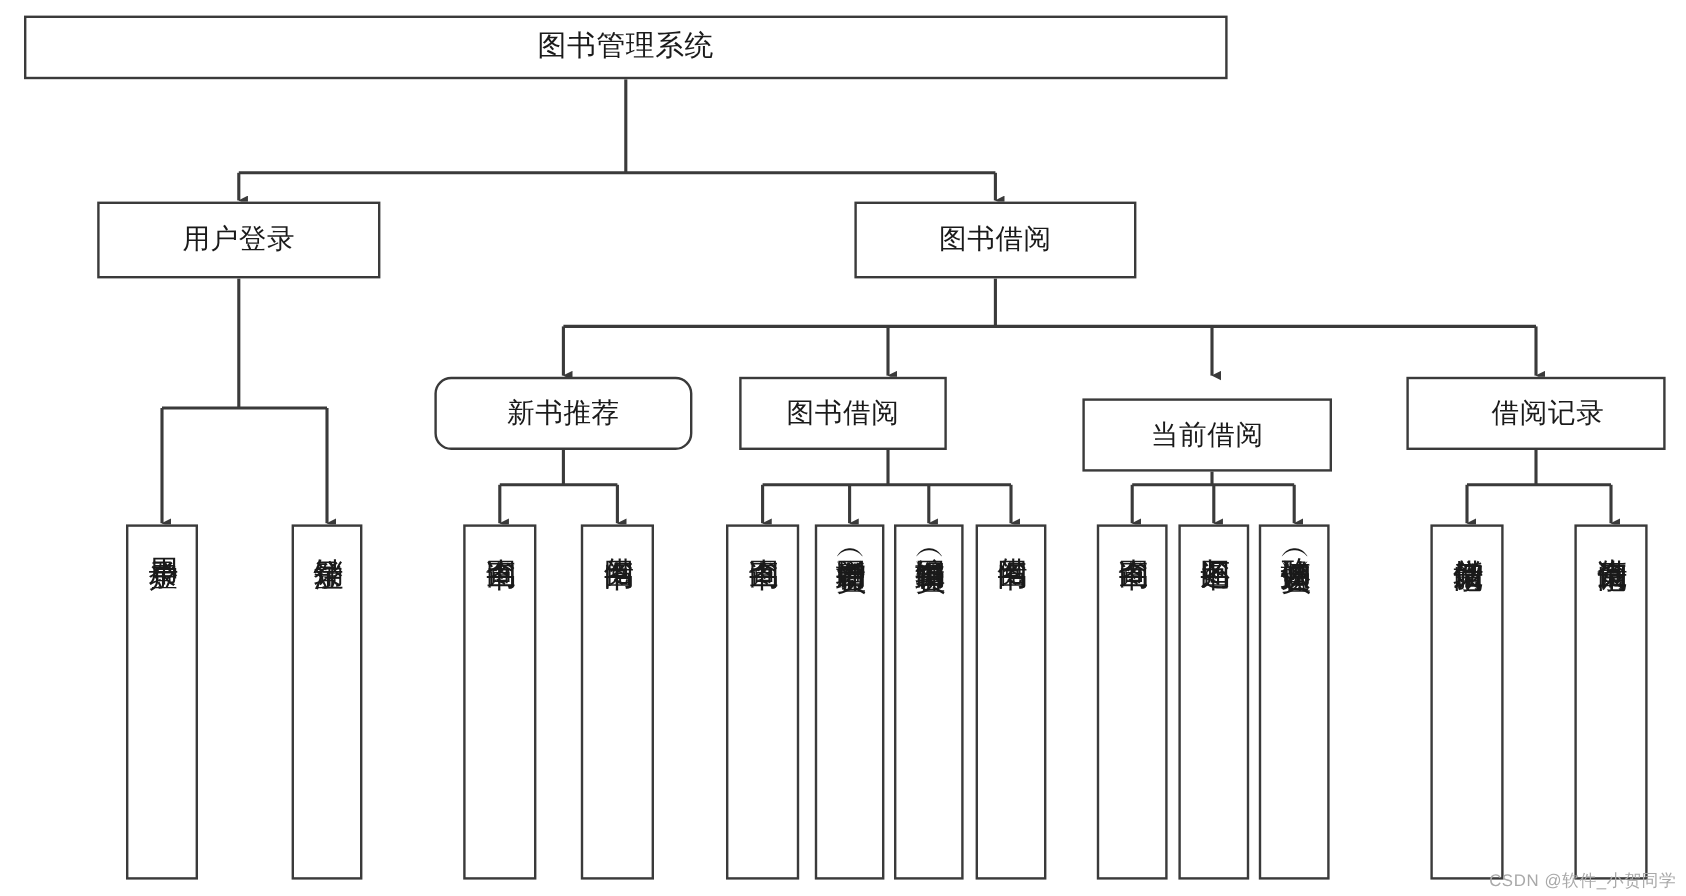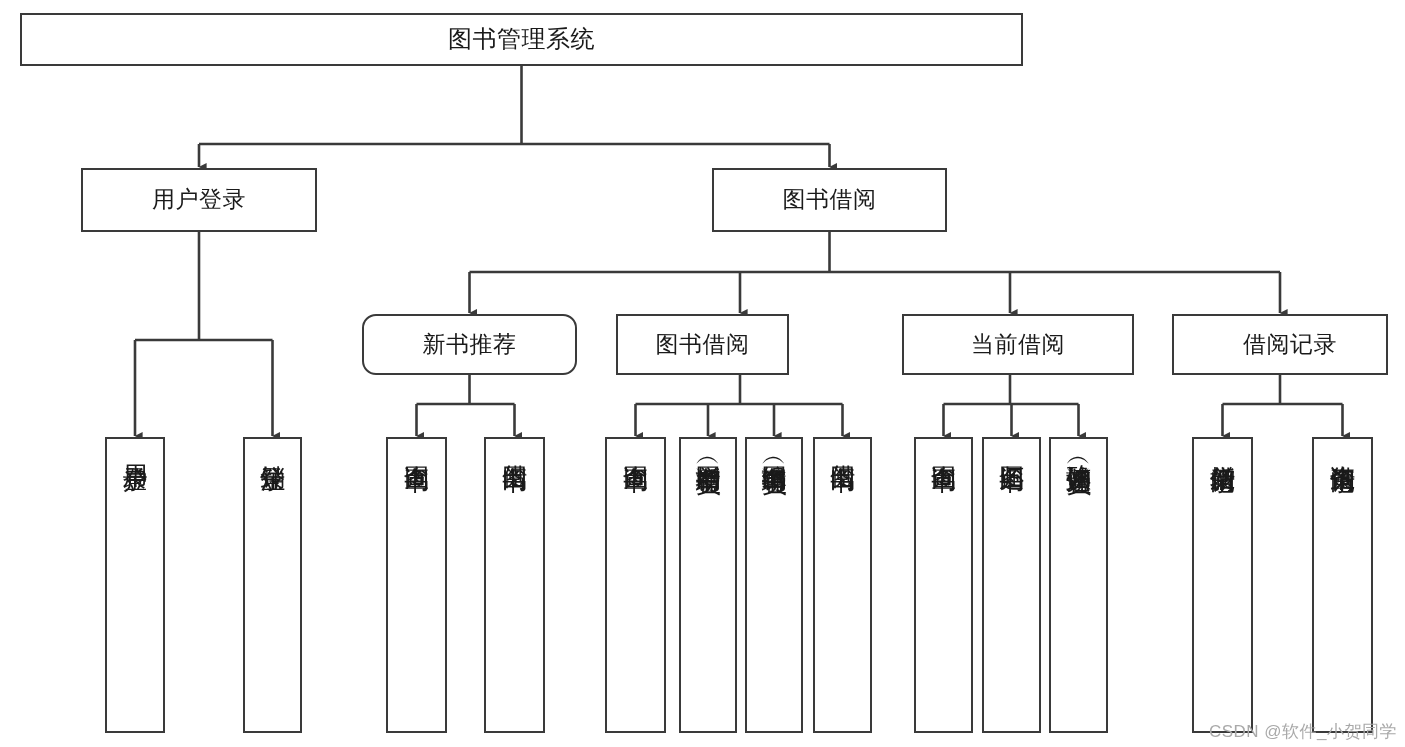--- a/index.html
+++ b/index.html
@@ -56,21 +56,21 @@
     text-orientation: upright;
     font-size: 25px;
     line-height: 1.02;
     letter-spacing: 1px;
   }
   .node.root .label { font-size: 24px; }
   .watermark {
     position: absolute;
     right: 8px;
     bottom: 4px;
-    font-size: 17px;
+    font-size: 14px;
     color: #a9a9a9;
     white-space: nowrap;
     letter-spacing: 0.5px;
   }
 </style>
 </head>
 <body>
 
 <div id="diagram-root">
 
@@ -126,21 +126,21 @@
       </div>
       <div class="node horiz" style="left: 712px; top: 168px; width: 235px; height: 64px;">
         <span class="label">图书借阅</span>
       </div>
       <div class="node horiz" style="left: 362px; top: 314px; width: 215px; height: 61px; border-radius: 14px;">
         <span class="label">新书推荐</span>
       </div>
       <div class="node horiz" style="left: 616px; top: 314px; width: 173px; height: 61px;">
         <span class="label">图书借阅</span>
       </div>
-      <div class="node horiz" style="left: 902px; top: 314px; width: 232px; height: 61px; justify-content: center;">
+      <div class="node horiz" style="left: 902px; top: 332px; width: 208px; height: 61px; justify-content: center;">
         <span class="label">当前借阅</span>
       </div>
       <div class="node horiz" style="left: 1172px; top: 314px; width: 216px; height: 61px; padding-left: 20px;">
         <span class="label">借阅记录</span>
       </div>
       <div class="node vert" style="left: 105px; top: 437px; width: 60px; height: 296px;">
         <span class="label">用户登录</span>
       </div>
       <div class="node vert" style="left: 243px; top: 437px; width: 59px; height: 296px;">
         <span class="label">注销登录</span>

